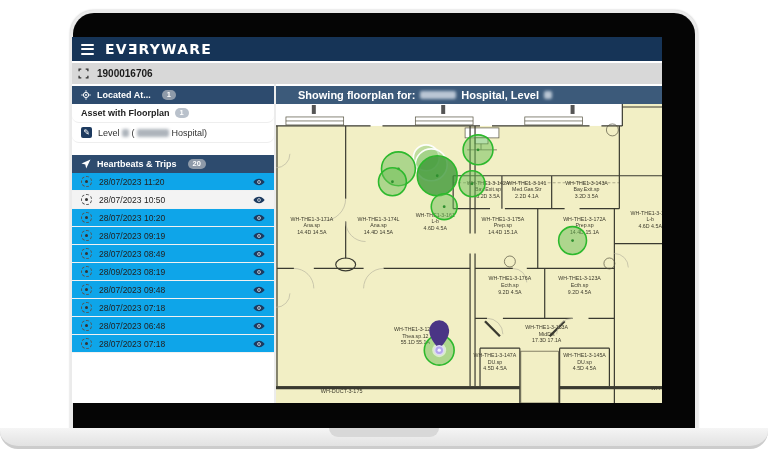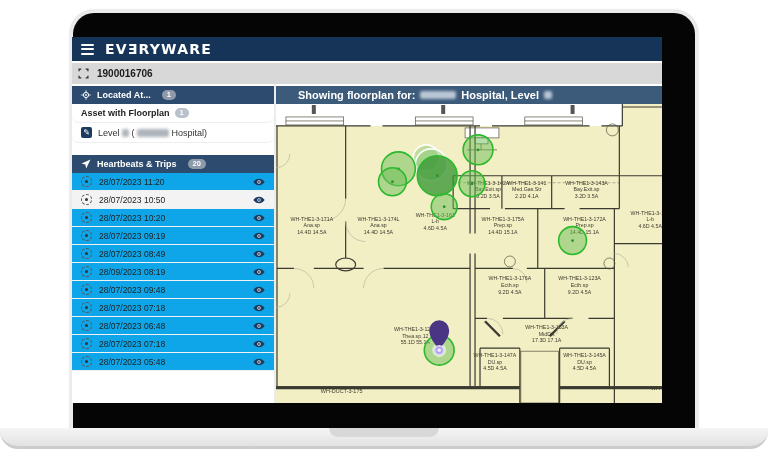--- a/index.html
+++ b/index.html
@@ -253,31 +253,20 @@
     <span class="hb-time">28/07/2023 07:18</span>
     <span class="hb-eye">
       <svg width="12" height="8" viewBox="0 0 24 16">
         <path d="M12 1.5 C6 1.5 2.3 5.8 0.8 8 c1.5 2.2 5.2 6.5 11.2 6.5 s9.7-4.3 11.2-6.5 C21.7 5.8 18 1.5 12 1.5z" fill="#1d3a5f"></path>
         <circle cx="12" cy="8" r="3.4" fill="#fff"></circle>
         <circle cx="12" cy="8" r="1.9" fill="#1d3a5f"></circle>
       </svg>
     </span>
   </div>
 
-  <div class="hb-row">
-    <span class="dashed-target"></span>
-    <span class="hb-time">28/07/2023 05:48</span>
-    <span class="hb-eye">
-      <svg width="12" height="8" viewBox="0 0 24 16">
-        <path d="M12 1.5 C6 1.5 2.3 5.8 0.8 8 c1.5 2.2 5.2 6.5 11.2 6.5 s9.7-4.3 11.2-6.5 C21.7 5.8 18 1.5 12 1.5z" fill="#1d3a5f"></path>
-        <circle cx="12" cy="8" r="3.4" fill="#fff"></circle>
-        <circle cx="12" cy="8" r="1.9" fill="#1d3a5f"></circle>
-      </svg>
-    </span>
-  </div>
 </div>
     </div>
 
     <div class="main">
       <div class="fp-head">
         <span>Showing floorplan for:</span>
         <span class="redact on-dark" style="width:36px"></span>
         <span>Hospital, Level</span>
         <span class="redact on-dark" style="width:8px"></span>
       </div>

